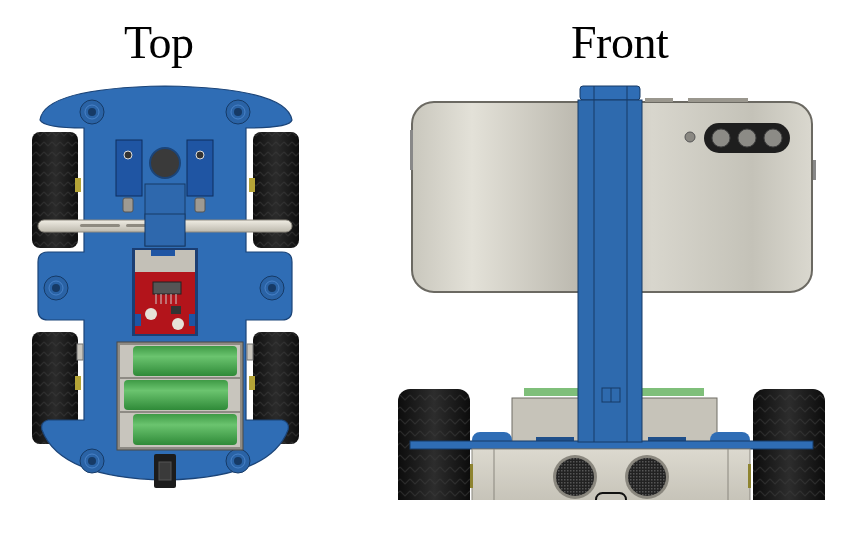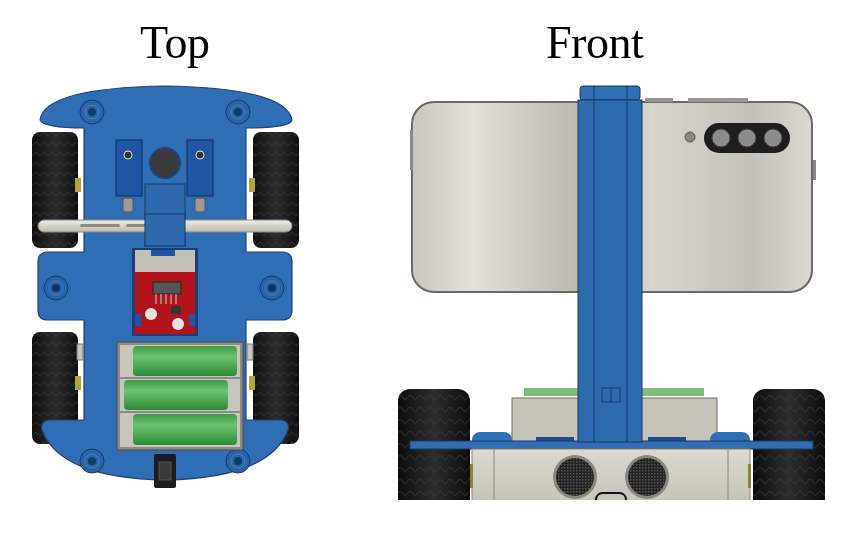--- a/index.html
+++ b/index.html
@@ -1,19 +1,19 @@
 <!DOCTYPE html>
 <html><head>
   <meta charset="utf-8">
   <style>
     html, body { margin: 0; padding: 0; background: #ffffff; }
     body { width: 841px; height: 541px; position: relative; overflow: hidden; font-family: "Liberation Serif", "DejaVu Serif", serif; }
     .label { position: absolute; top: 20px; font-size: 46px; color: #000; line-height: 1; letter-spacing: -0.5px; }
-    .label-top { left: 140px; text-align: center; }
-    .label-front { left: 546px; }
+    .label-top { left: 124px; text-align: center; }
+    .label-front { left: 571px; }
     .view { position: absolute; }
     .view-top { left: 20px; top: 80px; width: 290px; height: 420px; }
     .view-front { left: 390px; top: 80px; width: 450px; height: 420px; }
     svg { display: block; }
   </style>
 </head>
 <body>
 
 <div class="label label-top">Top</div>
 <div class="label label-front">Front</div>

